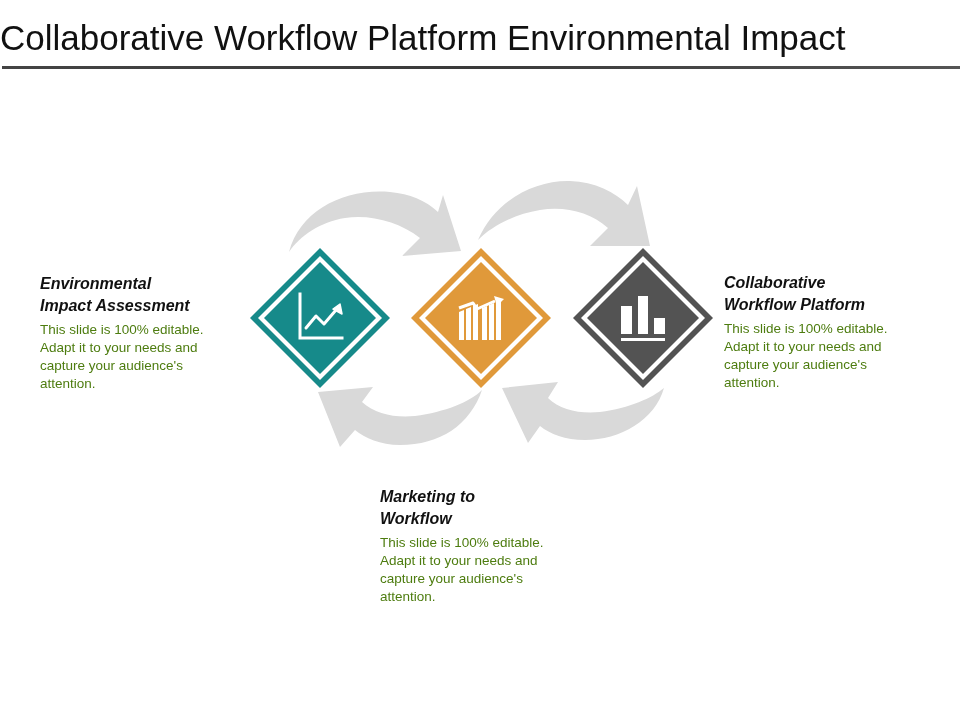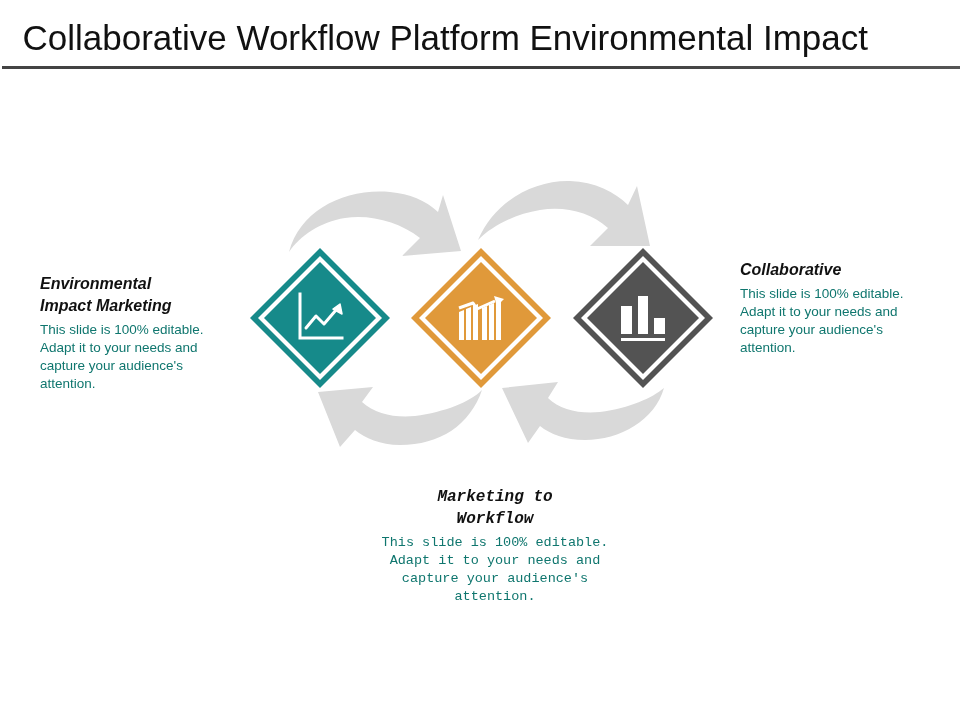--- a/index.html
+++ b/index.html
@@ -1,37 +1,36 @@
 <!DOCTYPE html>
 <html><head>
   <meta charset="utf-8">
   <style>
     html, body { margin: 0; padding: 0; background: #ffffff; }
     body { width: 960px; height: 720px; position: relative; overflow: hidden; font-family: "Liberation Sans", sans-serif; }
     .title {
-      position: absolute; left: 0; top: 18px; width: 852px; text-align: right;
+      position: absolute; left: 0; top: 18px; width: 852px; text-align: left;
       font-size: 35px; color: #111111; letter-spacing: 0px; white-space: nowrap;
       font-family: "Liberation Sans", sans-serif;
-      margin-left: 16px;
     }
     .title-rule {
       position: absolute; left: 2px; top: 66px; width: 958px; height: 3px;
       background: linear-gradient(to right, #444 0%, #3a3a3a 50%, #555 100%);
     }
     .diagram { position: absolute; left: 0; top: 0; width: 960px; height: 720px; }
     .block { position: absolute; }
     .block .heading {
       font-weight: bold; font-style: italic; font-size: 16px; line-height: 22px; color: #111;
     }
     .block .body {
-      font-size: 13.5px; line-height: 18px; color: #0f766e; margin-top: 4px;
+      font-size: 13.5px; line-height: 18px; color: #4d7c0f; margin-top: 4px;
     }
     .block.right-align { }
     .block.left-align { text-align: left; }
-    .block.center-align { text-align: center; font-family: Liberation Mono, monospace; }
+    .block.center-align { text-align: left; }
   </style>
 </head>
 <body>
 
 <div class="title">Collaborative Workflow Platform Environmental Impact</div>
 <div class="title-rule"></div>
 
 <svg class="diagram" width="960" height="720" viewBox="0 0 960 720" xmlns="http://www.w3.org/2000/svg">
 
   <g fill="#D9D9D9">
@@ -84,33 +83,34 @@
       <rect x="-5" y="-22" width="10" height="38"></rect>
       <rect x="11" y="0" width="11" height="16"></rect>
       <rect x="-22" y="20" width="44" height="3"></rect>
     </g>
   </g>
 </svg>
 
 <div class="block right-align" style="left:40px; top:273px; width:202px;">
   <div class="heading">
     <div>Environmental</div>
-    <div>Impact Marketing</div>
+    <div>Impact Assessment</div>
   </div>
   <div class="body">
     <div>This slide is 100% editable.</div>
     <div>Adapt it to your needs and</div>
     <div>capture your audience's</div>
     <div>attention.</div>
   </div>
 </div>
 
-<div class="block left-align" style="left:724px; top:259px; width:220px;margin-left:16px;">
+<div class="block left-align" style="left:724px; top:272px; width:220px;">
   <div class="heading">
     <div>Collaborative</div>
+    <div>Workflow Platform</div>
   </div>
   <div class="body">
     <div>This slide is 100% editable.</div>
     <div>Adapt it to your needs and</div>
     <div>capture your audience's</div>
     <div>attention.</div>
   </div>
 </div>
 
 <div class="block center-align" style="left:380px; top:486px; width:230px;">

